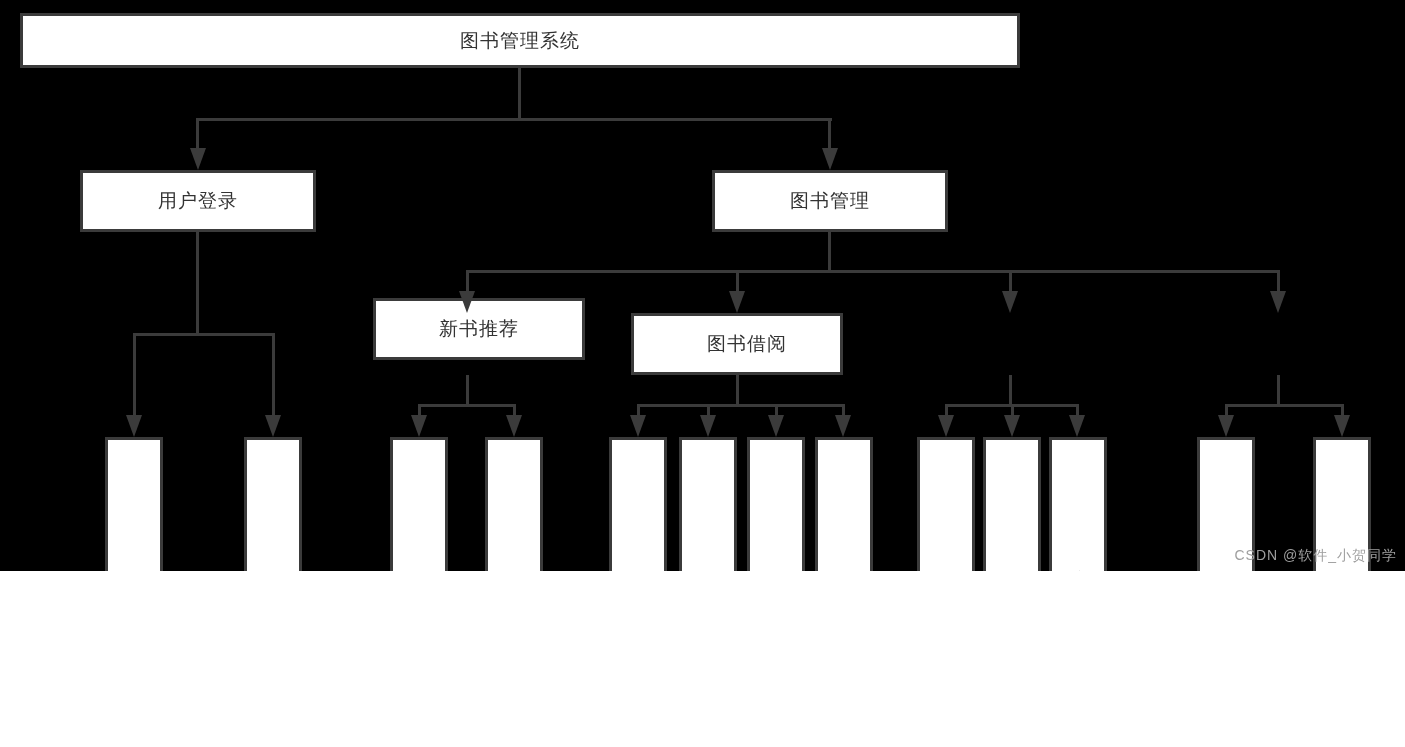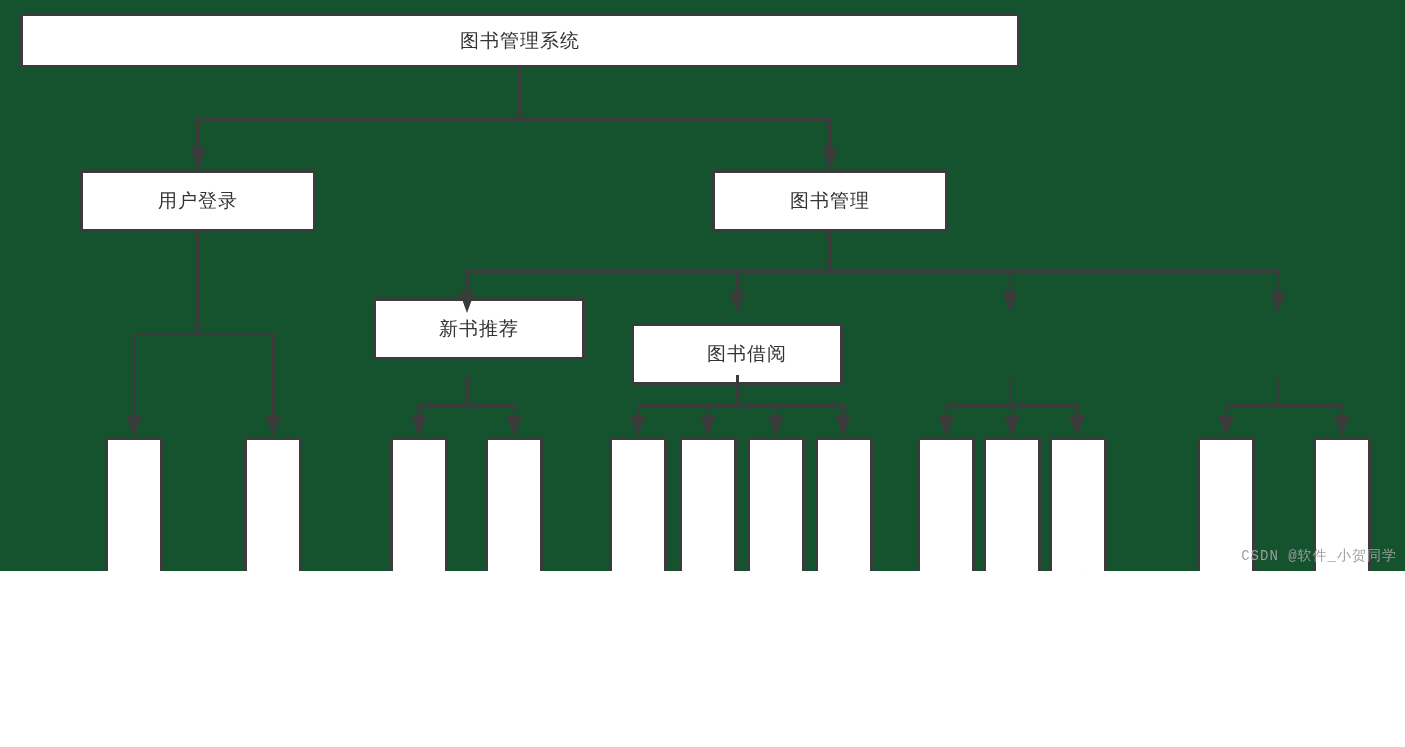--- a/index.html
+++ b/index.html
@@ -4,23 +4,23 @@
 <style>
   :root{
     --line:#3b3b3b;
     --text:#333333;
     --wm:#9e9e9e;
   }
   html,body{margin:0;padding:0;background:#ffffff;}
   #canvas{
     position:relative;
     width:1405px;height:571px;
-    background:#14532d;
+    background:#000000;
     overflow:hidden;
-    font-family:Liberation Mono, monospace;
+    font-family:Liberation Sans, sans-serif;
   }
   .hbox{
     position:absolute;
     box-sizing:border-box;
     border:3px solid var(--line);
     background:#ffffff;
     display:flex;align-items:center;justify-content:center;
     font-size:19px;color:var(--text);
     letter-spacing:1px;
   }
@@ -71,21 +71,21 @@
   </div>
 
   <div class="hbox" style="left:712px;top:170px;width:236px;height:62px;justify-content:center;">
     <span>图书管理</span>
   </div>
 
   <div class="hbox" style="left:361px;top:298px;width:212px;height:62px;margin-left:12px;">
     <span>新书推荐</span>
   </div>
 
-  <div class="hbox" style="left:631px;top:323px;width:212px;height:62px;padding-left:20px;">
+  <div class="hbox" style="left:631px;top:313px;width:212px;height:62px;padding-left:20px;">
     <span>图书借阅</span>
   </div>
 
 
 
   <div class="vbox" style="left:105px;top:437px;width:58px;height:298px;">
     <span>用户登录</span>
   </div>
   <div class="vbox" style="left:244px;top:437px;width:58px;height:298px;">
     <span>注销登录</span>

